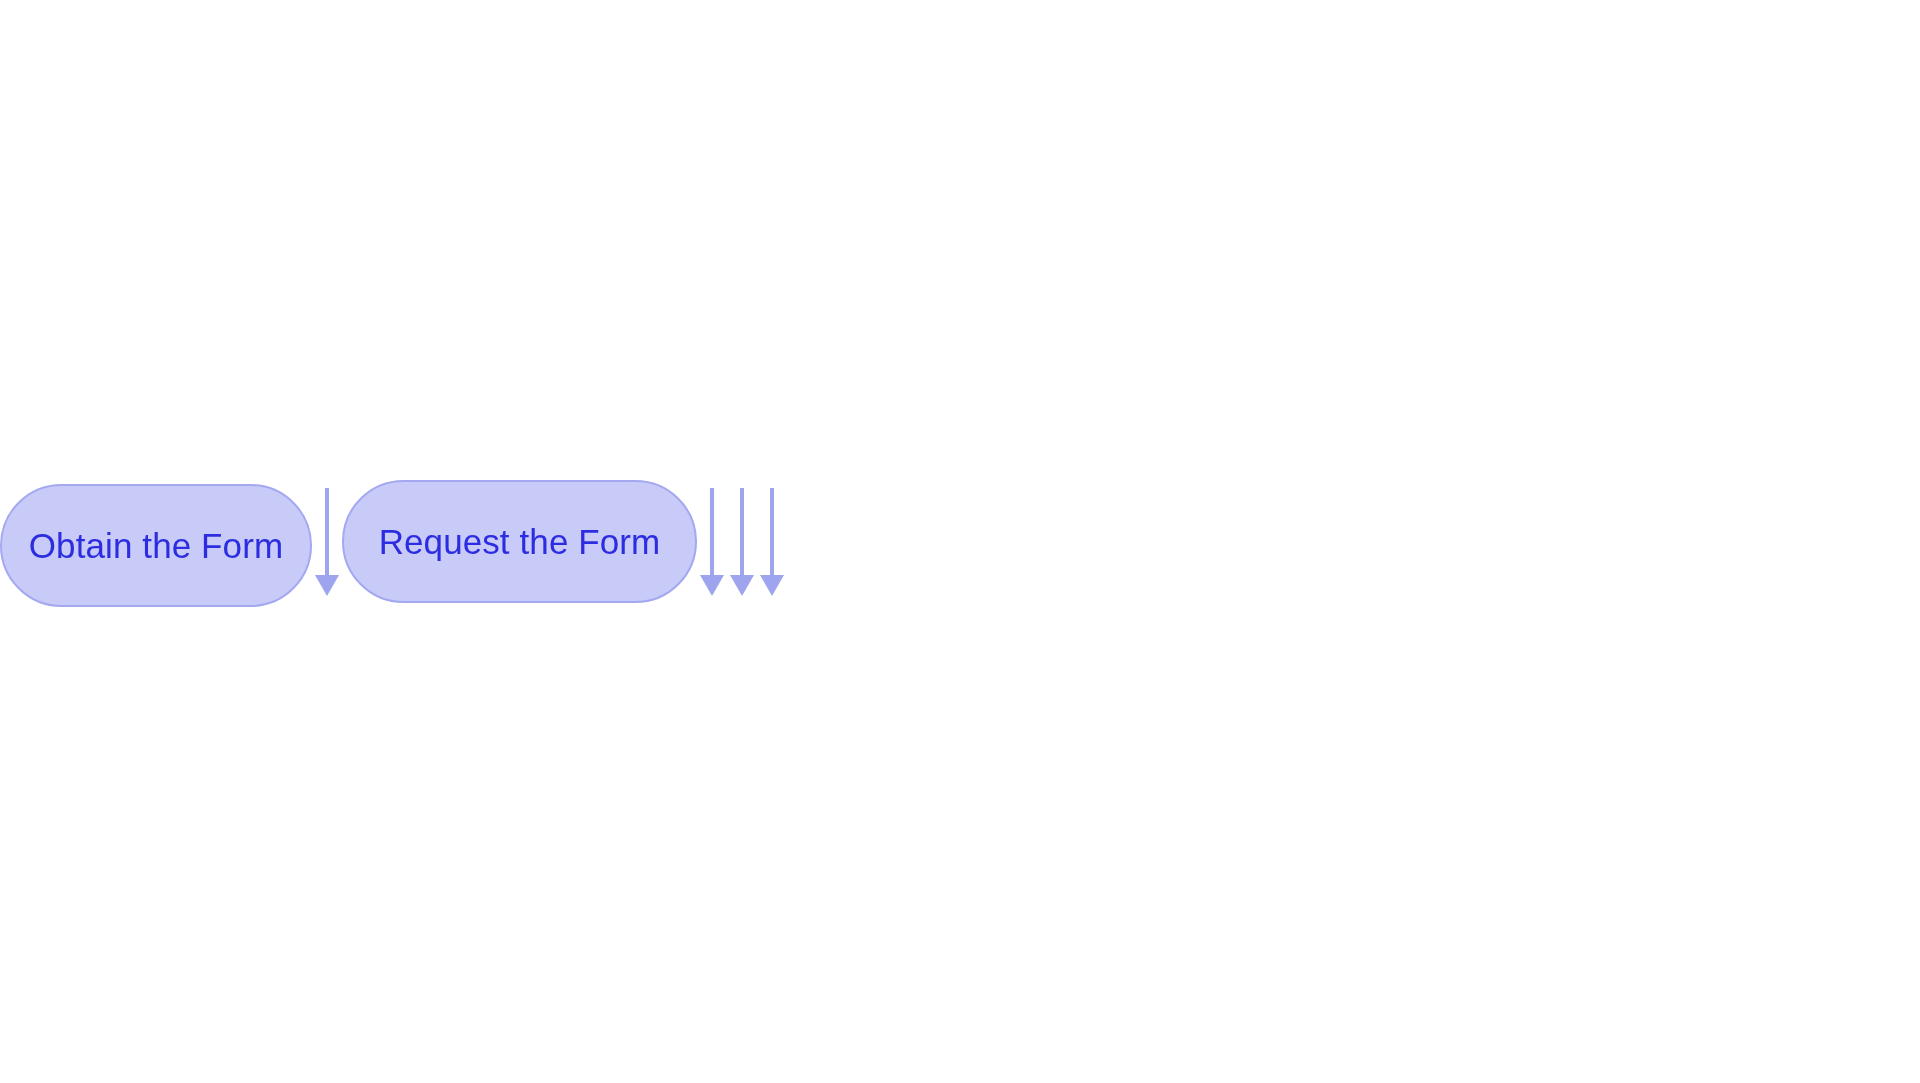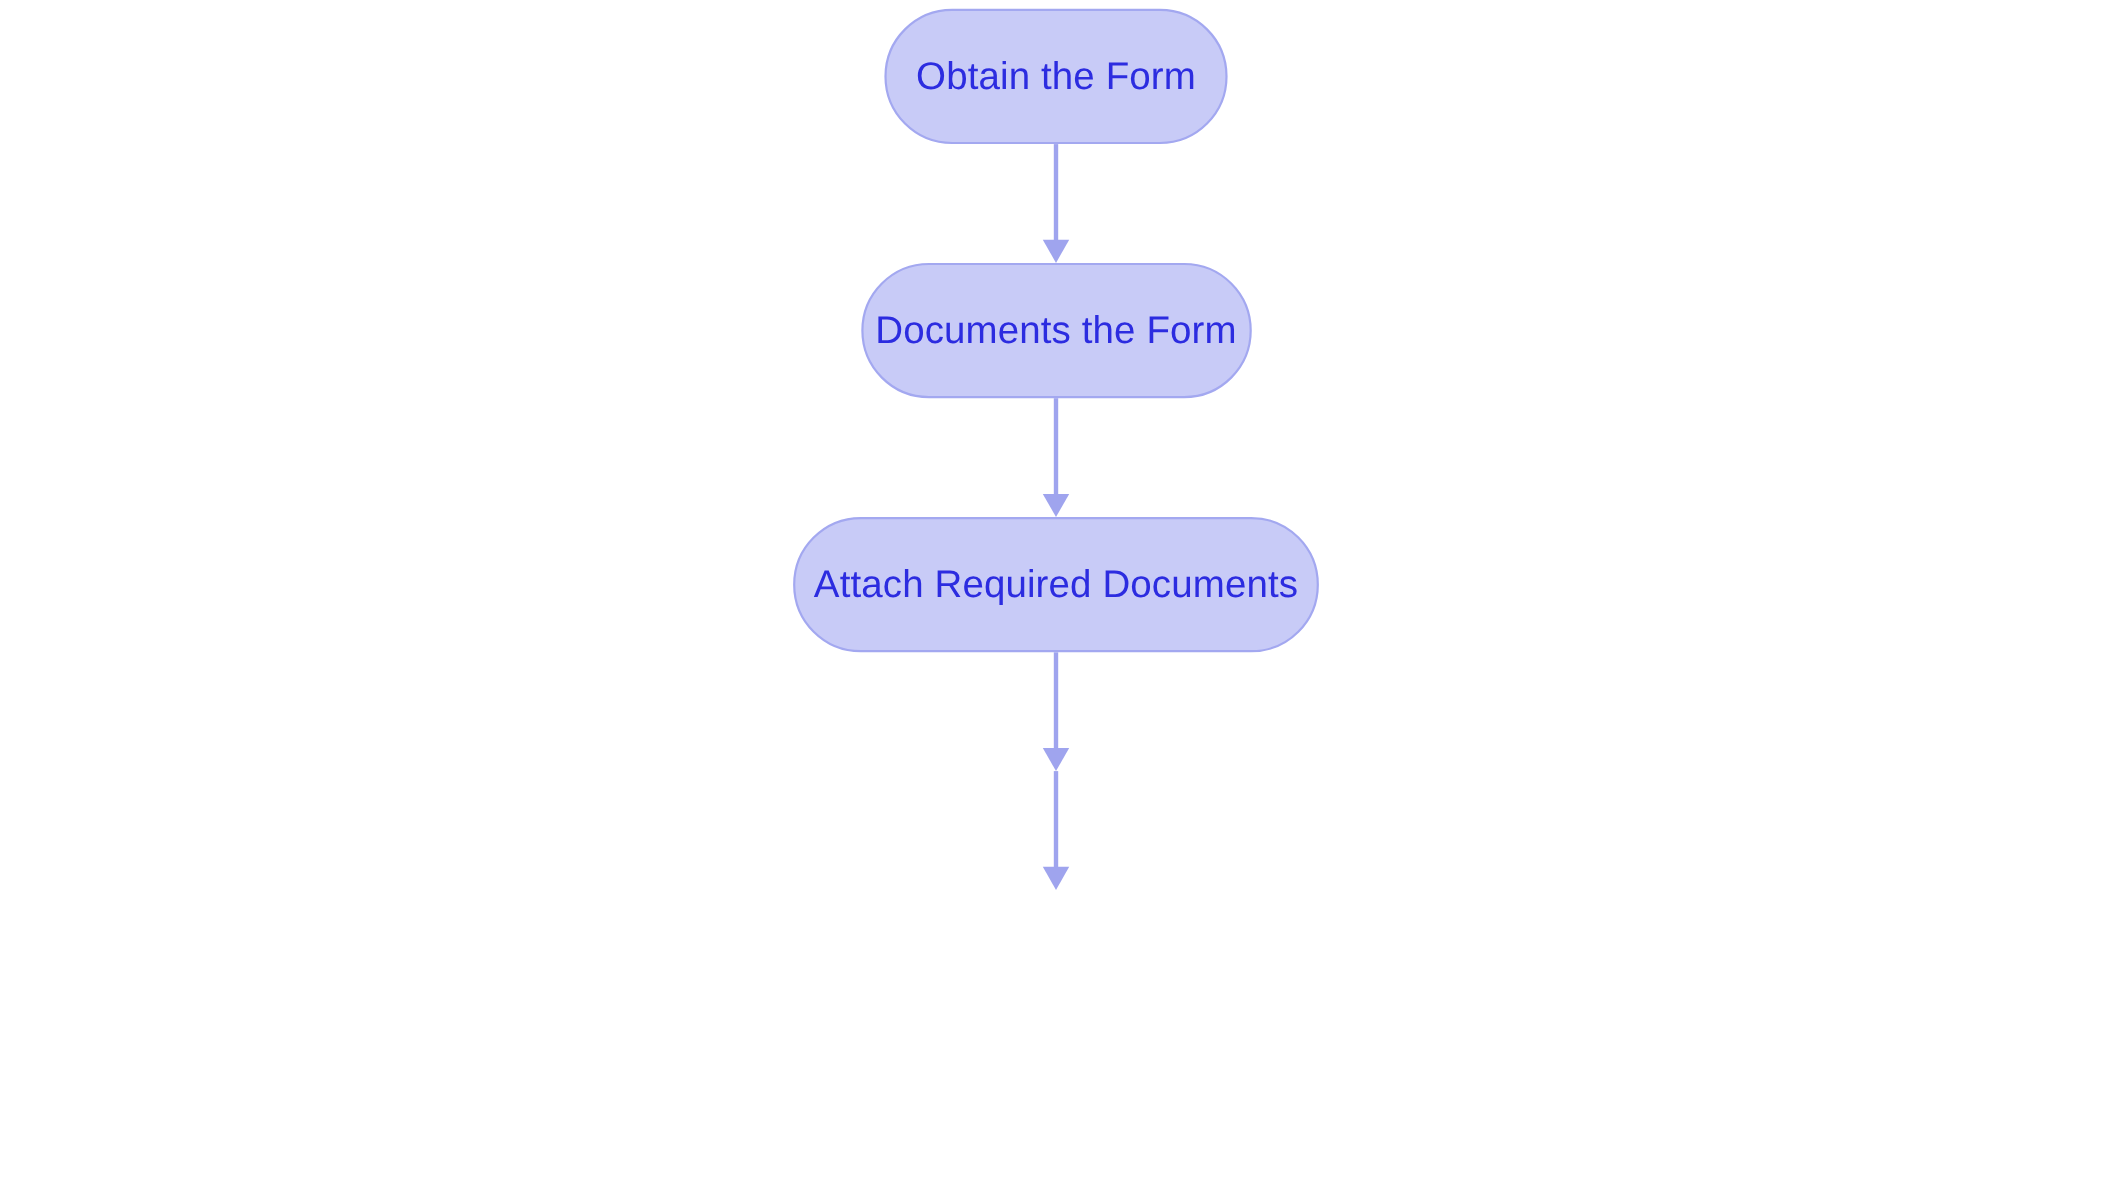--- a/index.html
+++ b/index.html
@@ -21,21 +21,21 @@
     background: #ffffff;
   }
 
   .flow-column {
     position: absolute;
     left: 0;
     top: 0;
     width: 1920px;
     height: 1083px;
     display: flex;
-    flex-direction: column;
+    flex-direction: row;
     align-items: center;
   }
 
   .node {
     box-sizing: border-box;
     height: 123px;
     border-radius: 62px;
     background: #c8cbf7;
     border: 2px solid #a3a8f0;
     display: flex;
@@ -98,31 +98,28 @@
     <div class="node node-0">
       <span class="node-label">Obtain the Form</span>
     </div>
 
     <div class="connector">
       <div class="shaft"></div>
       <div class="arrowhead"></div>
     </div>
 
     <div class="node node-1">
-      <span class="node-label">Documents the Form</span>
+      <span class="node-label">Request the Form</span>
     </div>
 
     <div class="connector">
       <div class="shaft"></div>
       <div class="arrowhead"></div>
     </div>
 
-    <div class="node node-2">
-      <span class="node-label">Attach Required Documents</span>
-    </div>
 
     <div class="connector">
       <div class="shaft"></div>
       <div class="arrowhead"></div>
     </div>
 
 
     <div class="connector">
       <div class="shaft"></div>
       <div class="arrowhead"></div>

